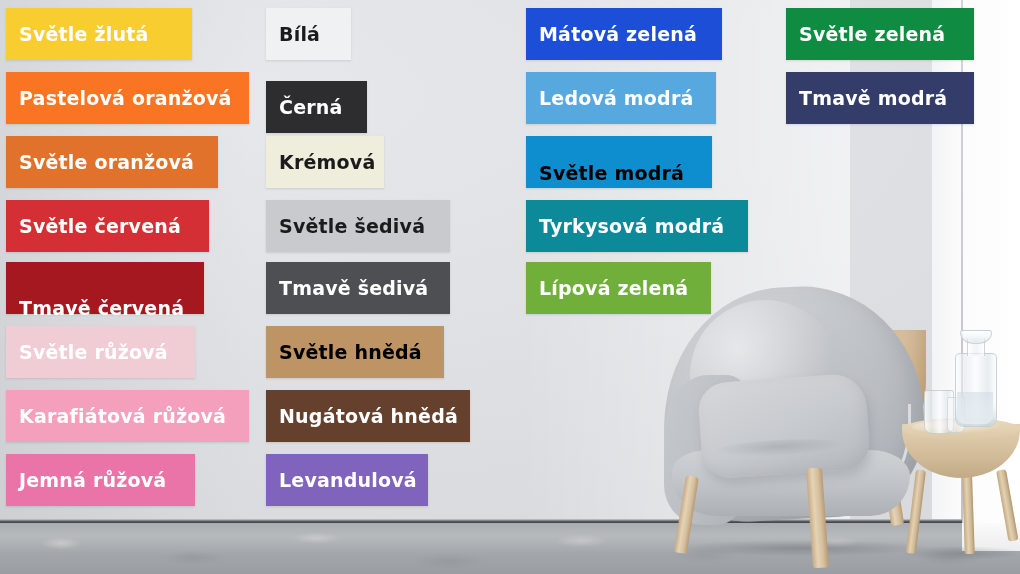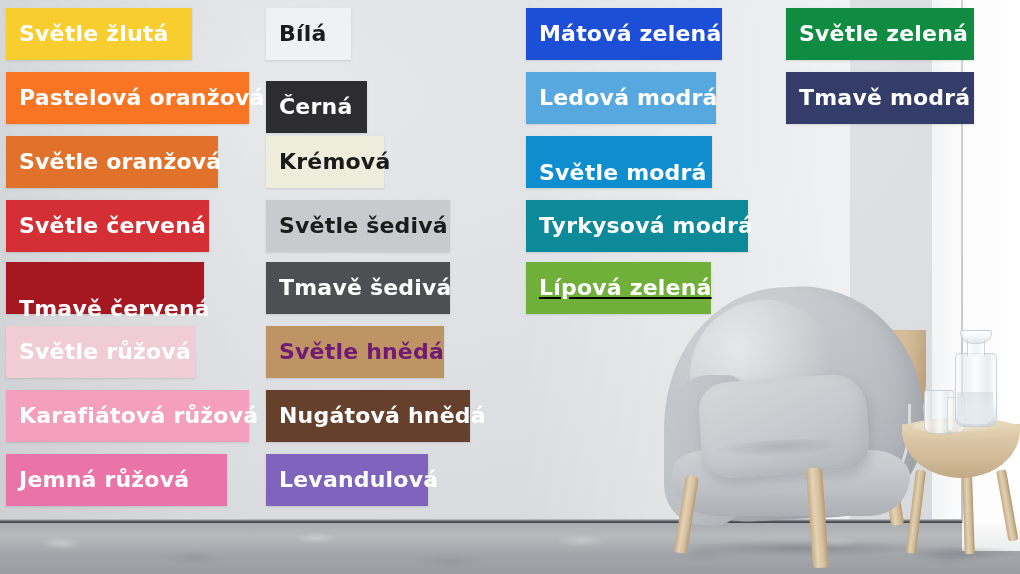--- a/index.html
+++ b/index.html
@@ -239,21 +239,21 @@
     display: flex;
     align-items: center;
     box-sizing: border-box;
     padding: 0 13px;
     height: 52px;
     white-space: nowrap;
     box-shadow: 0 1px 2px rgba(90,95,102,.18);
   }
   .swatch span {
     font-family: "DejaVu Sans", sans-serif;
-    font-size: 22px;
+    font-size: 19px;
     font-weight: 700;
     letter-spacing: .2px;
     line-height: 1;
   }
 </style>
 </head>
 <body>
 
 <div id="stage">
 
@@ -311,60 +311,60 @@
       </div>
       <div class="swatch" style="left: 6px; top: 262px; width: 198px; background: rgb(165, 24, 31);">
         <span style="color: rgb(255, 255, 255); margin-top: 41px;">Tmavě červená</span>
       </div>
       <div class="swatch" style="left: 6px; top: 326px; width: 189px; background: rgb(240, 205, 212);">
         <span style="color: rgb(255, 255, 255);">Světle růžová</span>
       </div>
       <div class="swatch" style="left: 6px; top: 390px; width: 243px; background: rgb(244, 160, 188);">
         <span style="color: rgb(255, 255, 255);">Karafiátová růžová</span>
       </div>
-      <div class="swatch" style="left: 6px; top: 454px; width: 221px; background: rgb(234, 116, 168); text-align: center;">
+      <div class="swatch" style="left: 6px; top: 454px; width: 189px; background: rgb(234, 116, 168); text-align: center;">
         <span style="color: rgb(255, 255, 255);">Jemná růžová</span>
       </div>
       <div class="swatch" style="left: 266px; top: 8px; width: 85px; background: rgb(240, 241, 243);">
         <span style="color: rgb(27, 27, 27);">Bílá</span>
       </div>
       <div class="swatch" style="left: 266px; top: 81px; width: 101px; background: rgb(45, 45, 47);">
         <span style="color: rgb(255, 255, 255);">Černá</span>
       </div>
       <div class="swatch" style="left: 266px; top: 136px; width: 118px; background: rgb(239, 237, 219); text-align: center;">
         <span style="color: rgb(27, 27, 27);">Krémová</span>
       </div>
       <div class="swatch" style="left: 266px; top: 200px; width: 184px; background: rgb(200, 202, 205);">
         <span style="color: rgb(27, 27, 27);">Světle šedivá</span>
       </div>
       <div class="swatch" style="left: 266px; top: 262px; width: 184px; background: rgb(77, 79, 82);">
         <span style="color: rgb(255, 255, 255);">Tmavě šedivá</span>
       </div>
       <div class="swatch" style="left: 266px; top: 326px; width: 178px; background: rgb(191, 148, 100);">
-        <span style="color: #701a75;">Světle hnědá</span>
+        <span style="color: #000000;">Světle hnědá</span>
       </div>
       <div class="swatch" style="left: 266px; top: 390px; width: 204px; background: rgb(100, 64, 45);">
         <span style="color: rgb(255, 255, 255);">Nugátová hnědá</span>
       </div>
       <div class="swatch" style="left: 266px; top: 454px; width: 162px; background: rgb(128, 99, 189);">
         <span style="color: rgb(255, 255, 255);">Levandulová</span>
       </div>
       <div class="swatch" style="left: 526px; top: 8px; width: 196px; background: #1d4ed8;">
         <span style="color: rgb(255, 255, 255);">Mátová zelená</span>
       </div>
       <div class="swatch" style="left: 526px; top: 72px; width: 190px; background: rgb(87, 168, 222);">
         <span style="color: rgb(255, 255, 255);">Ledová modrá</span>
       </div>
       <div class="swatch" style="left: 526px; top: 136px; width: 186px; background: rgb(14, 142, 206);">
-        <span style="color: #ffffff; margin-top: 22px;">Světle modrá</span>
+        <span style="color: #000000; margin-top: 22px;">Světle modrá</span>
       </div>
       <div class="swatch" style="left: 526px; top: 200px; width: 222px; background: rgb(13, 138, 153);">
         <span style="color: rgb(255, 255, 255);">Tyrkysová modrá</span>
       </div>
-      <div class="swatch" style="left: 526px; top: 262px; width: 185px; background: rgb(112, 176, 58); text-decoration: underline;">
+      <div class="swatch" style="left: 526px; top: 262px; width: 185px; background: rgb(112, 176, 58);">
         <span style="color: rgb(255, 255, 255);">Lípová zelená</span>
       </div>
       <div class="swatch" style="left: 786px; top: 8px; width: 188px; background: rgb(15, 139, 66);">
         <span style="color: rgb(255, 255, 255);">Světle zelená</span>
       </div>
       <div class="swatch" style="left: 786px; top: 72px; width: 188px; background: rgb(52, 61, 105);">
         <span style="color: rgb(255, 255, 255);">Tmavě modrá</span>
       </div>
     </div>
 

